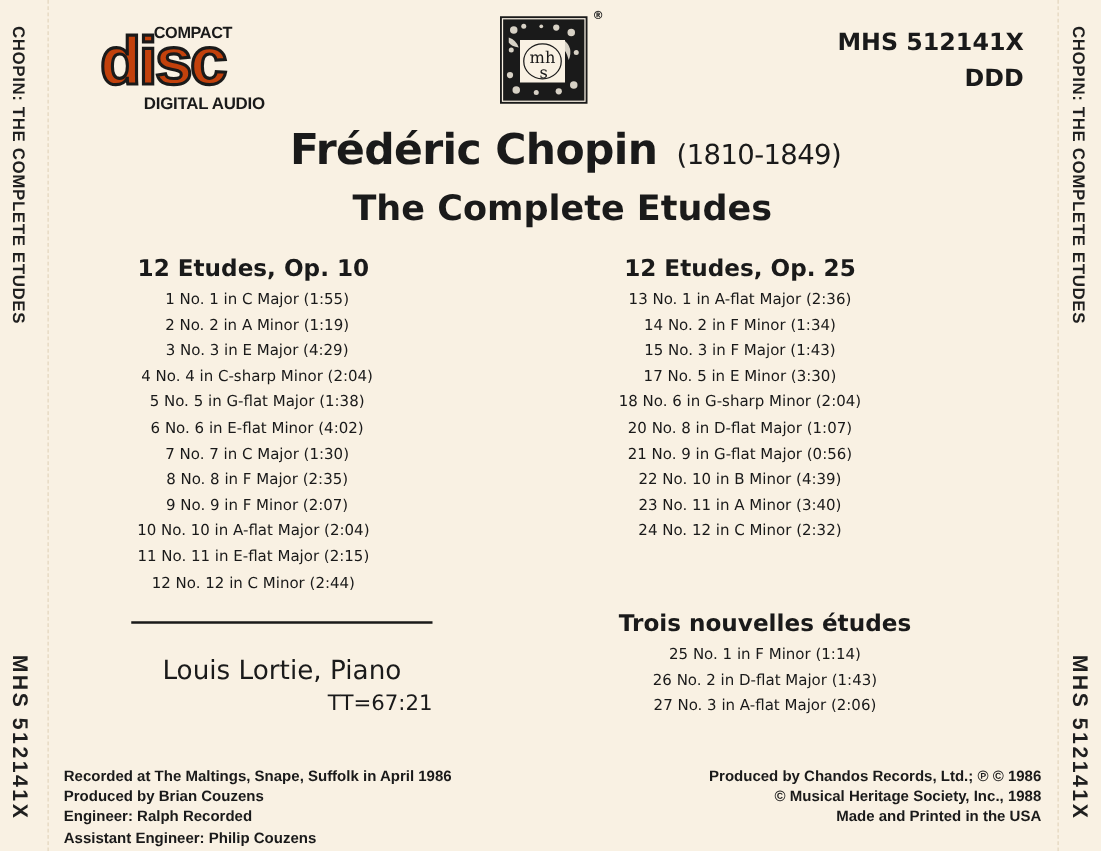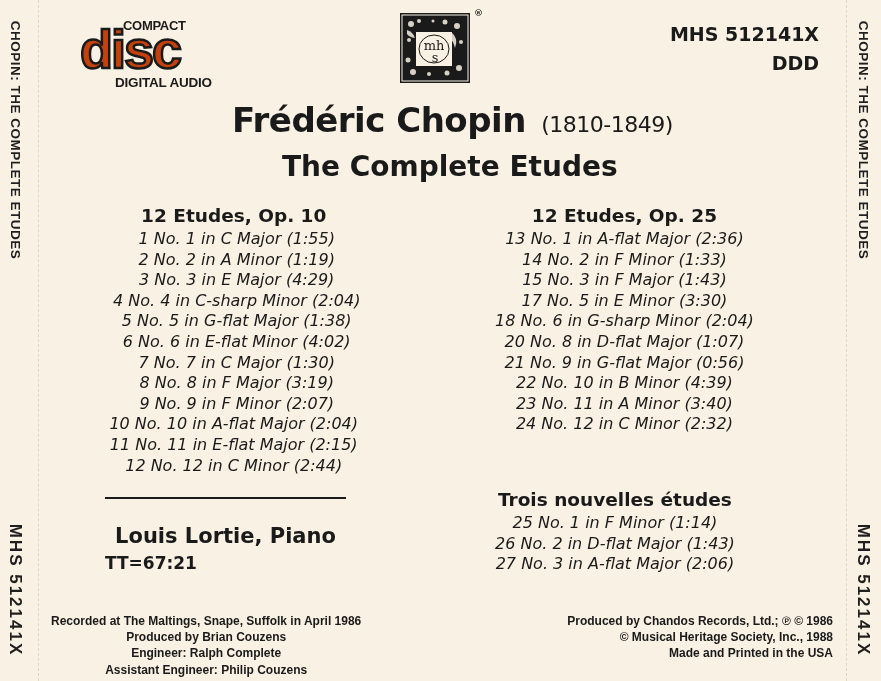--- a/index.html
+++ b/index.html
@@ -52,31 +52,31 @@
   .catalog { position: absolute; right: 62px; top: 20px; text-align: right; font-family: "DejaVu Sans", sans-serif; font-weight: bold; font-size: 19px; line-height: 29px; }
 
   .title-main { position: absolute; left: 232px; top: 100px; font-size: 34px; font-weight: bold; white-space: nowrap; letter-spacing: -0.5px; }
   .title-years { font-size: 22px; font-weight: normal; margin-left: 4px; }
   .title-sub { position: absolute; left: 282px; top: 150px; font-size: 28px; font-weight: bold; white-space: nowrap; }
 
   .col { position: absolute; text-align: center; }
   .col.left { left: 107px; top: 205px; }
   .col.right { left: 495px; top: 205px; }
   .section-head { font-size: 18.5px; font-weight: bold; margin: 0 0 3px 0; white-space: nowrap; }
-  .track { font-size: 16px; line-height: 20.6px; white-space: nowrap; padding-left: 6px; font-style: italic; }
+  .track { font-size: 12px; line-height: 20.6px; white-space: nowrap; padding-left: 6px; }
   .col.right .track { padding-left: 0; }
   .col.left .track.two { padding-left: 0; }
 
   .divider { position: absolute; left: 105px; top: 497px; width: 241px; height: 2px; background: #1a1a1a; }
-  .artist { position: absolute; left: 105px; top: 524px; width: 241px; text-align: center; font-size: 21px; font-weight: bold; white-space: nowrap; }
-  .tt { position: absolute; left: 105px; top: 553px; width: 241px; text-align: left; font-size: 17px; font-weight: bold; white-space: nowrap; }
+  .artist { position: absolute; left: 105px; top: 524px; width: 241px; text-align: center; font-size: 21px; font-weight: normal; white-space: nowrap; }
+  .tt { position: absolute; left: 105px; top: 553px; width: 241px; text-align: right; font-size: 17px; font-weight: normal; white-space: nowrap; }
 
   .nouvelles { position: absolute; left: 495px; top: 489px; }
 
-  .credits { position: absolute; font-family: "Liberation Sans", sans-serif; font-weight: bold; font-size: 12px; line-height: 16.2px; white-space: nowrap; text-align: center; }
+  .credits { position: absolute; font-family: "Liberation Sans", sans-serif; font-weight: bold; font-size: 12px; line-height: 16.2px; white-space: nowrap; }
   .credits.left { left: 51px; top: 613px; }
   .credits.right { right: 48px; top: 613px; text-align: right; }
 </style>
 </head>
 <body>
 
 <div class="spine left">
   <div class="spine-text spine-title">CHOPIN: THE COMPLETE ETUDES</div>
   <div class="spine-text spine-cat">MHS 512141X</div>
 </div>
@@ -134,31 +134,31 @@
 
 <div class="col left">
   <div class="section-head">12 Etudes, Op. 10</div>
   <div class="track">1 No. 1 in C Major (1:55)</div>
   <div class="track">2 No. 2 in A Minor (1:19)</div>
   <div class="track">3 No. 3 in E Major (4:29)</div>
   <div class="track">4 No. 4 in C-sharp Minor (2:04)</div>
   <div class="track">5 No. 5 in G-flat Major (1:38)</div>
   <div class="track">6 No. 6 in E-flat Minor (4:02)</div>
   <div class="track">7 No. 7 in C Major (1:30)</div>
-  <div class="track">8 No. 8 in F Major (3:19)</div>
+  <div class="track">8 No. 8 in F Major (2:35)</div>
   <div class="track">9 No. 9 in F Minor (2:07)</div>
   <div class="track two">10 No. 10 in A-flat Major (2:04)</div>
   <div class="track two">11 No. 11 in E-flat Major (2:15)</div>
   <div class="track two">12 No. 12 in C Minor (2:44)</div>
 </div>
 
 <div class="col right">
   <div class="section-head">12 Etudes, Op. 25</div>
   <div class="track">13 No. 1 in A-flat Major (2:36)</div>
-  <div class="track">14 No. 2 in F Minor (1:33)</div>
+  <div class="track">14 No. 2 in F Minor (1:34)</div>
   <div class="track">15 No. 3 in F Major (1:43)</div>
   <div class="track">17 No. 5 in E Minor (3:30)</div>
   <div class="track">18 No. 6 in G-sharp Minor (2:04)</div>
   <div class="track">20 No. 8 in D-flat Major (1:07)</div>
   <div class="track">21 No. 9 in G-flat Major (0:56)</div>
   <div class="track">22 No. 10 in B Minor (4:39)</div>
   <div class="track">23 No. 11 in A Minor (3:40)</div>
   <div class="track">24 No. 12 in C Minor (2:32)</div>
 </div>
 
@@ -169,20 +169,20 @@
   <div class="track" style="padding-left:0">27 No. 3 in A-flat Major (2:06)</div>
 </div>
 
 <div class="divider"></div>
 <div class="artist">Louis Lortie, Piano</div>
 <div class="tt">TT=67:21</div>
 
 <div class="credits left">
   <div>Recorded at The Maltings, Snape, Suffolk in April 1986</div>
   <div>Produced by Brian Couzens</div>
-  <div>Engineer: Ralph Complete</div>
+  <div>Engineer: Ralph Recorded</div>
   <div>Assistant Engineer: Philip Couzens</div>
 </div>
 <div class="credits right">
   <div>Produced by Chandos Records, Ltd.; ℗ © 1986</div>
   <div>© Musical Heritage Society, Inc., 1988</div>
   <div>Made and Printed in the USA</div>
 </div>
 
 </body></html>

